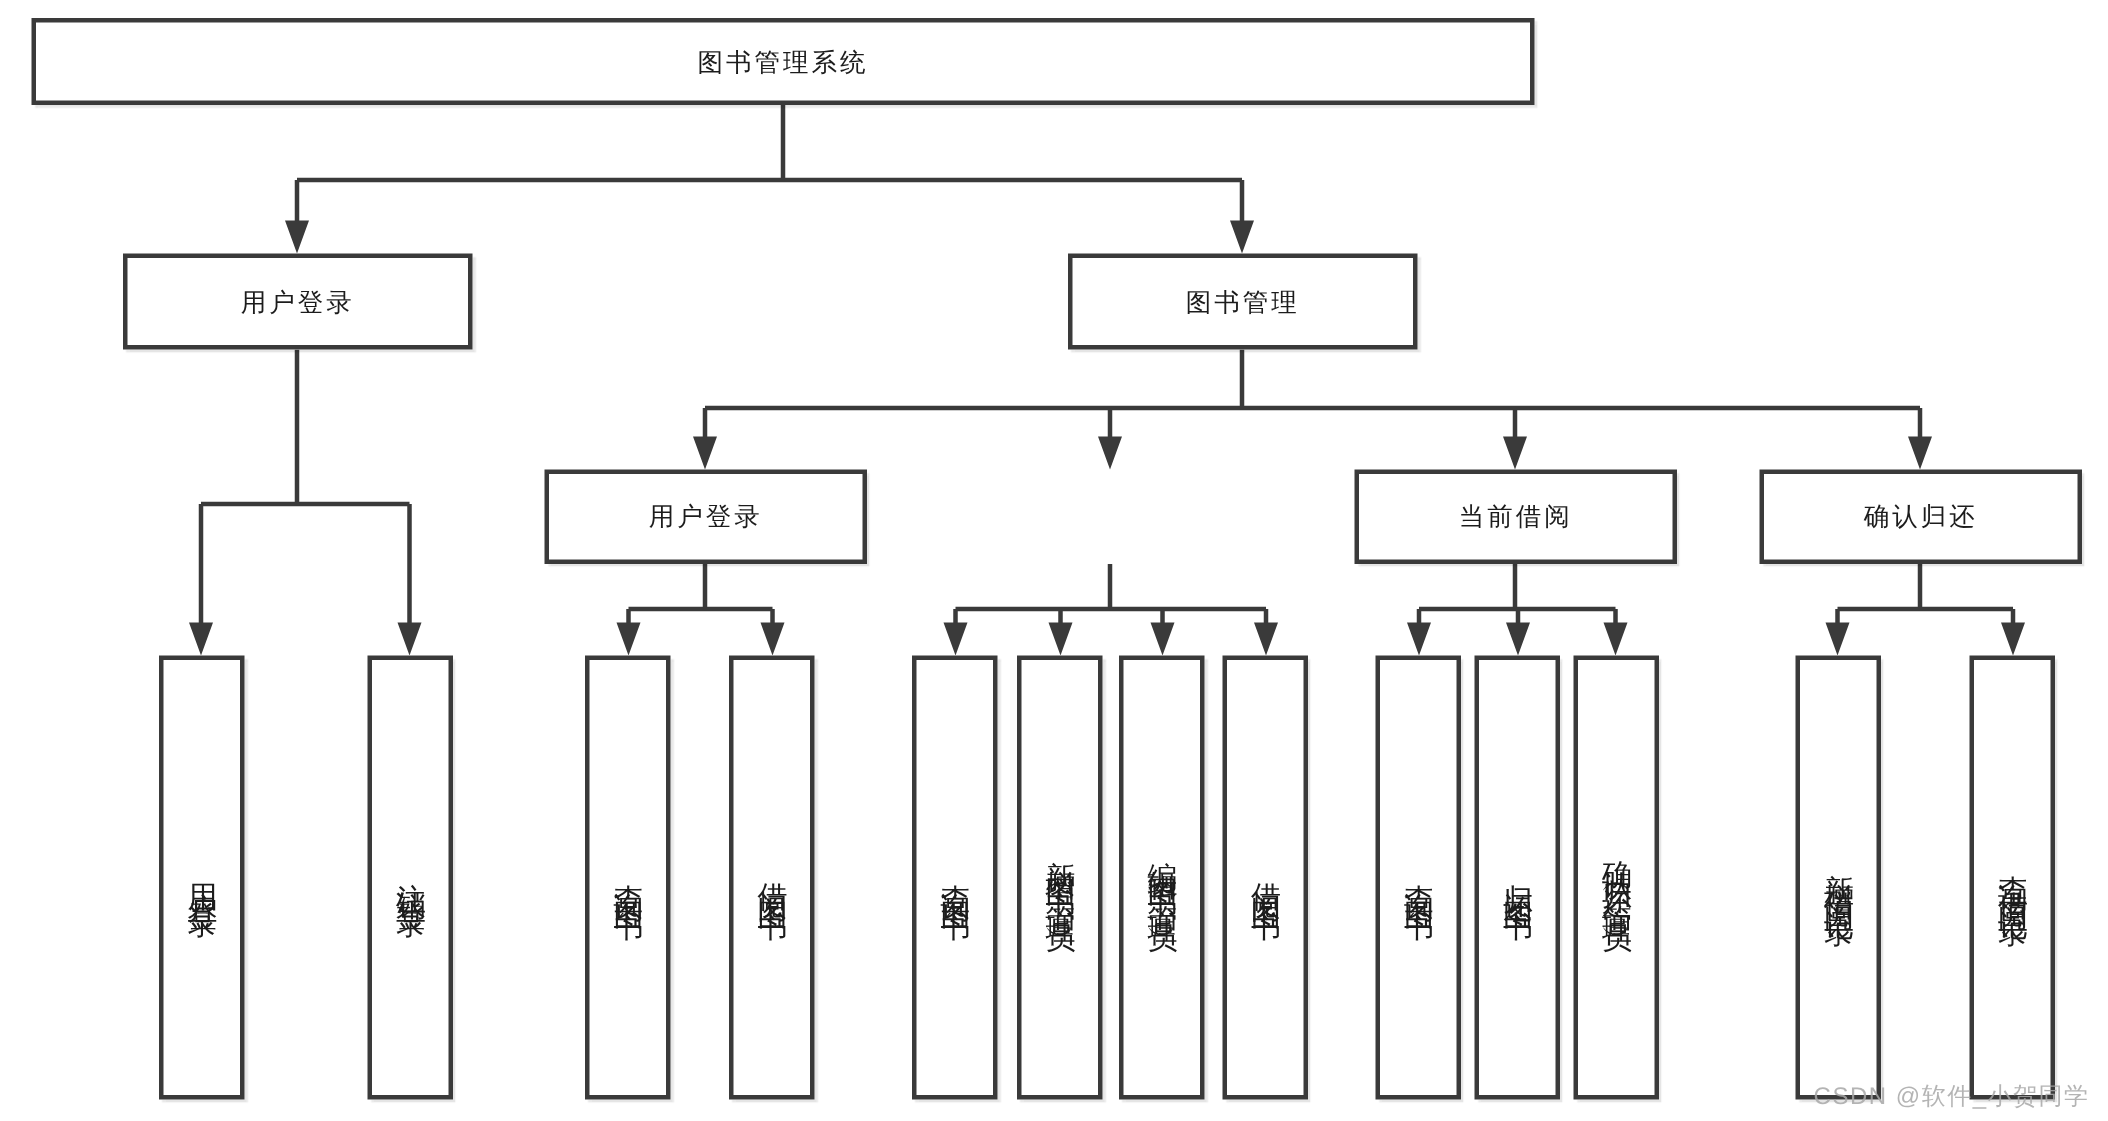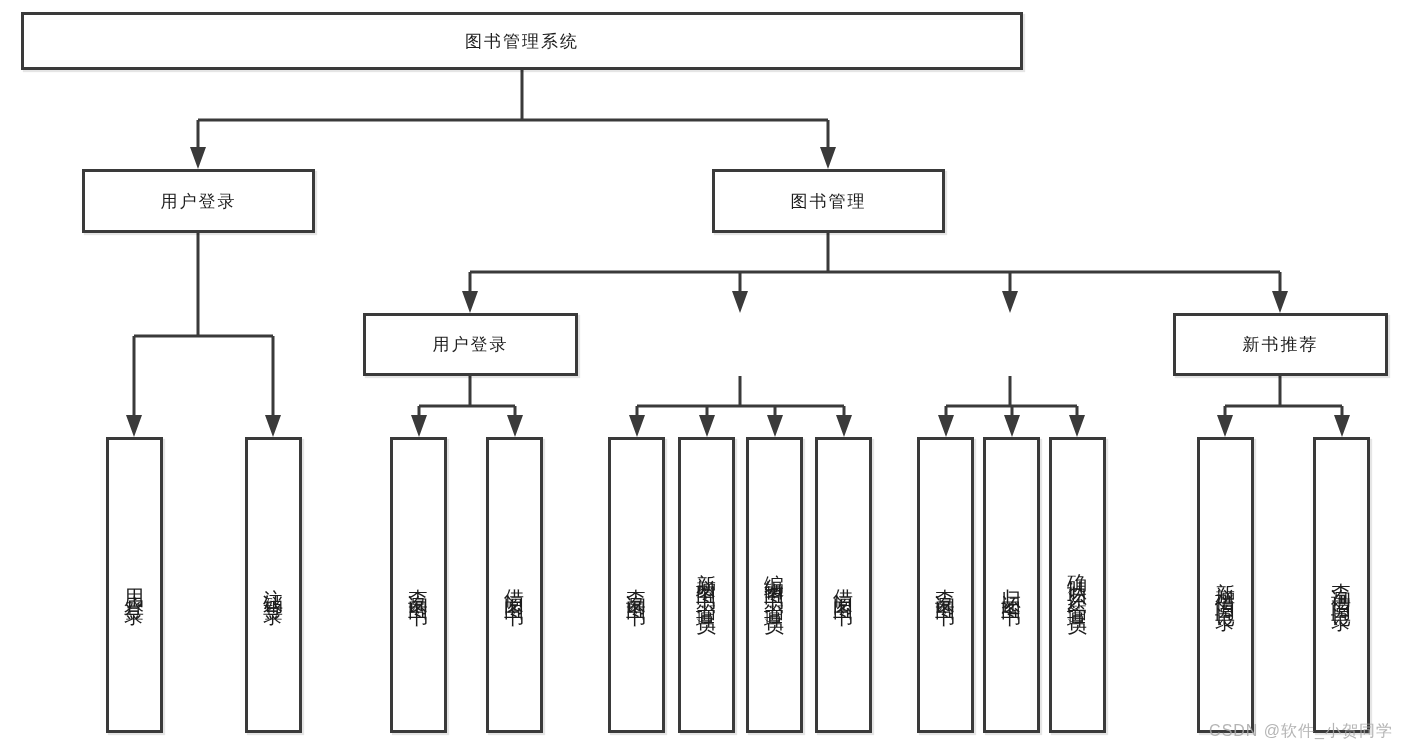--- a/index.html
+++ b/index.html
@@ -92,21 +92,22 @@
     <path class="wire" d="M1280 376 V406 M1225 406 H1342 M1225 406 V421 M1342 406 V421"></path>
     <path class="arrowheads" d="M1217 415 H1233 L1225 437 Z M1334 415 H1350 L1342 437 Z"></path>
   </svg>
 
   <div class="node" style="left:21px; top:12px; width:1002px; height:58px;">图书管理系统</div>
 
   <div class="node" style="left:82px; top:169px; width:233px; height:64px;">用户登录</div>
   <div class="node" style="left:712px; top:169px; width:233px; height:64px;">图书管理</div>
 
   <div class="node" style="left:363px; top:313px; width:215px; height:63px;">用户登录</div>
-  <div class="node" style="left:1173px; top:313px; width:215px; height:63px;">新书推荐</div>
+  <div class="node" style="left:903px; top:313px; width:215px; height:63px;">当前借阅</div>
+  <div class="node" style="left:1173px; top:313px; width:215px; height:63px;">确认归还</div>
 
   <div class="node leaf" style="left:106px; top:437px; width:57px; height:296px;">用户登录</div>
   <div class="node leaf" style="left:245px; top:437px; width:57px; height:296px;">注销登录</div>
 
   <div class="node leaf" style="left:390px; top:437px; width:57px; height:296px;">查询图书</div>
   <div class="node leaf" style="left:486px; top:437px; width:57px; height:296px;">借阅图书</div>
 
   <div class="node leaf" style="left:608px; top:437px; width:57px; height:296px;">查询图书</div>
   <div class="node leaf" style="left:678px; top:437px; width:57px; height:296px;">新增图书（管理员）</div>
   <div class="node leaf" style="left:746px; top:437px; width:57px; height:296px;">编辑图书（管理员）</div>

